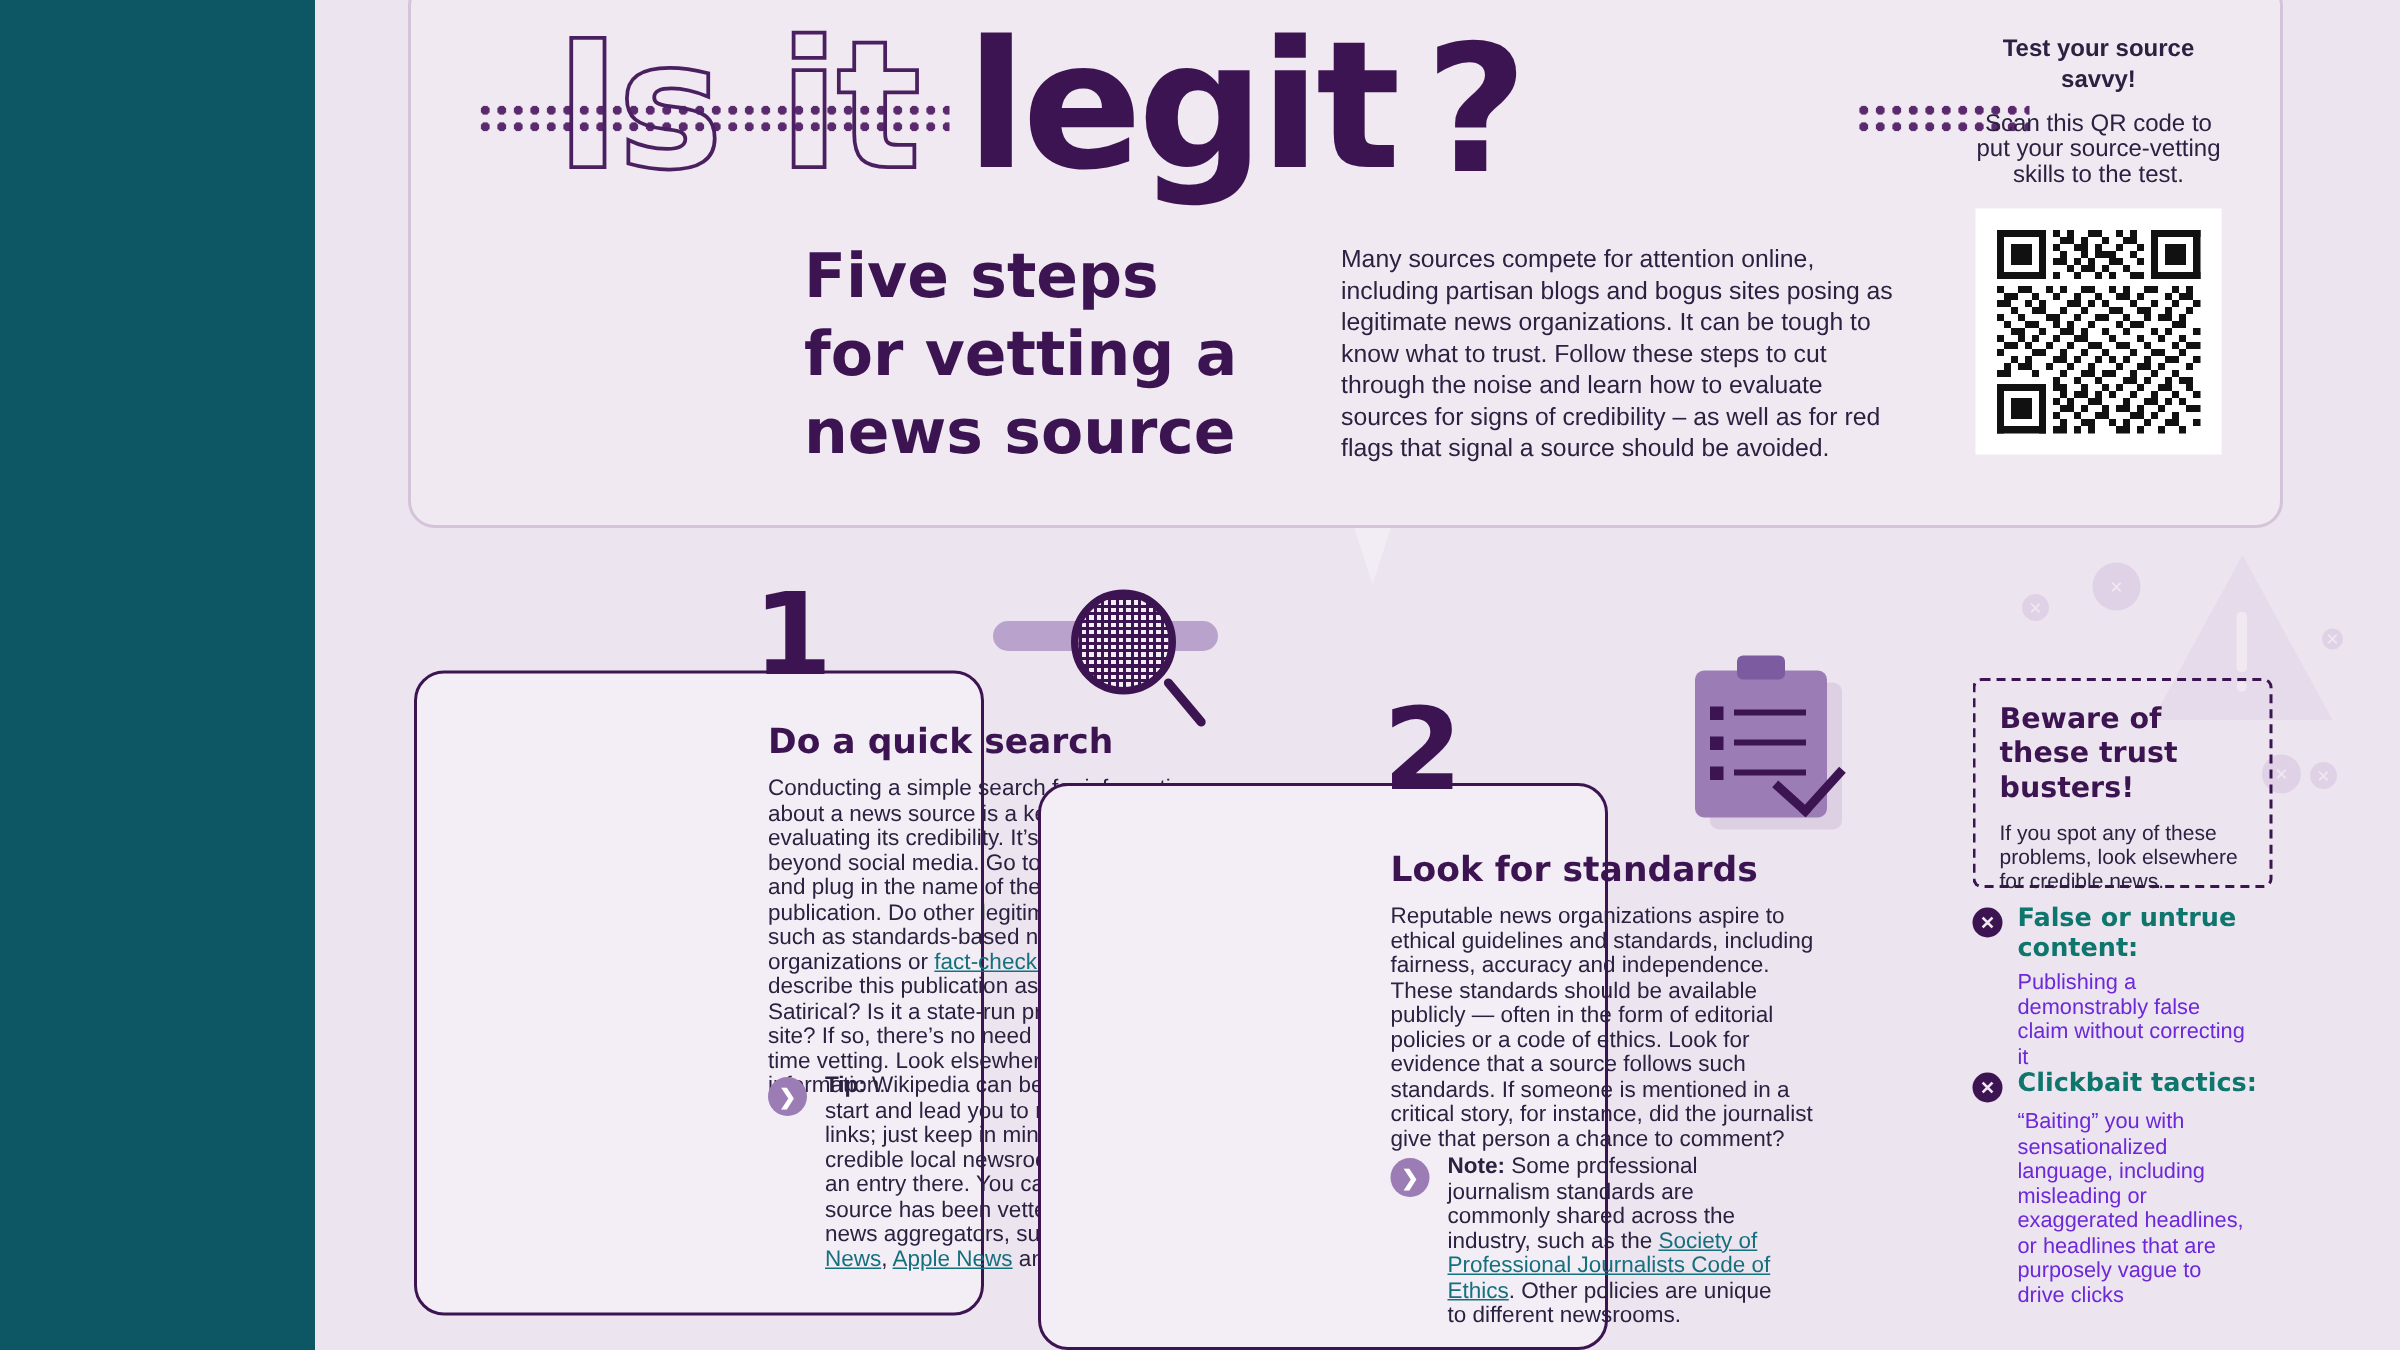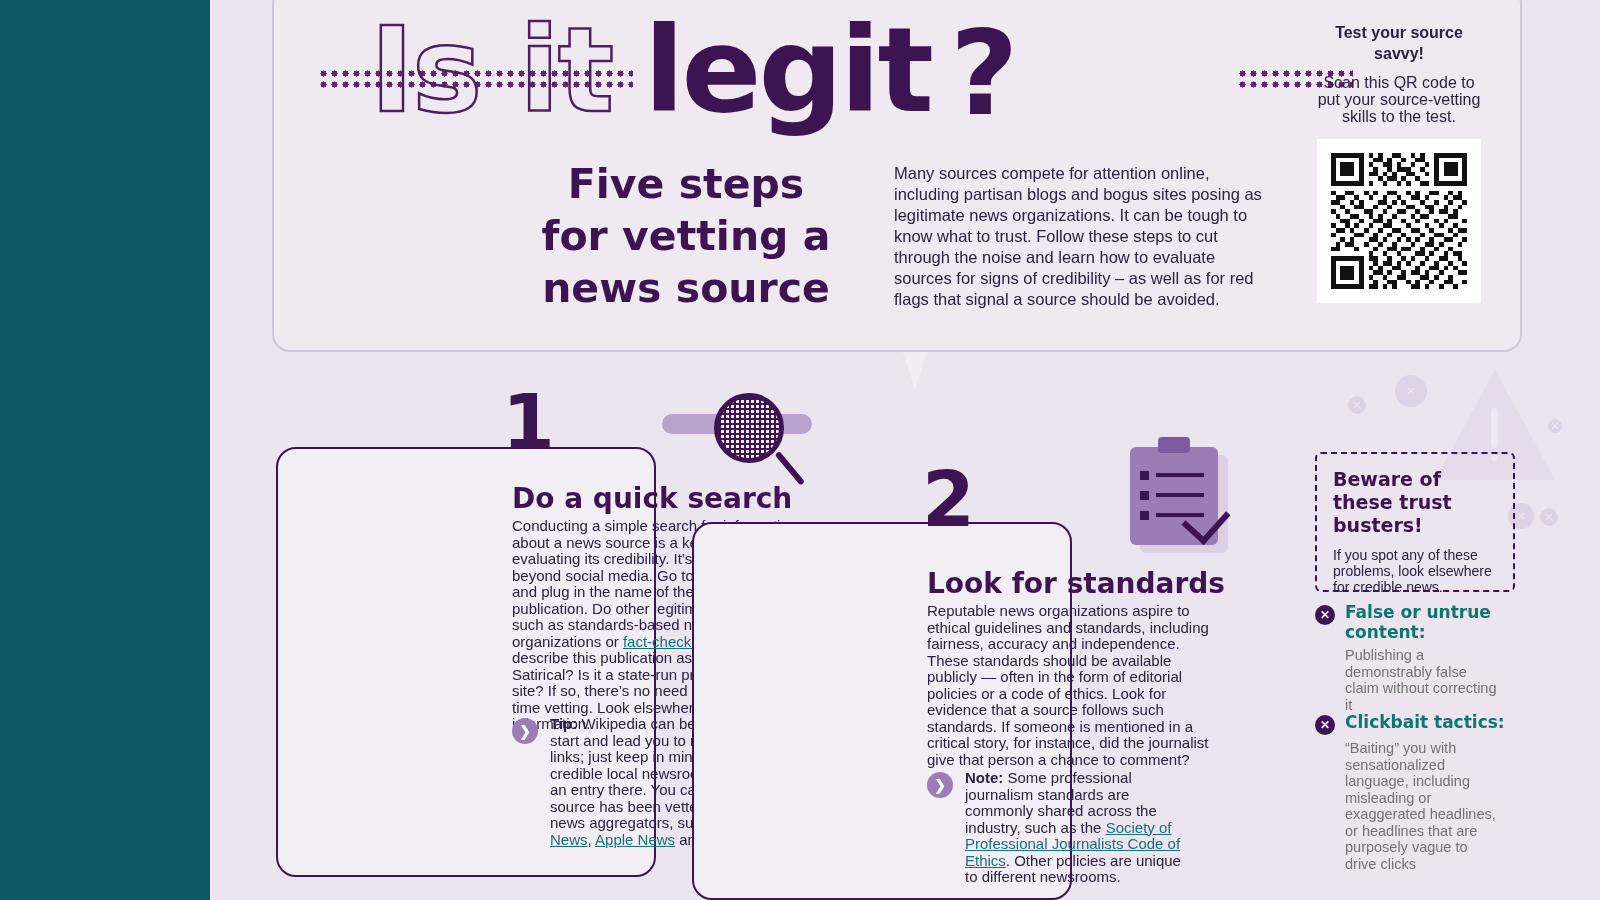--- a/index.html
+++ b/index.html
@@ -117,21 +117,21 @@
     font-weight: bold;
     color: #3d1452;
     font-family: "DejaVu Sans", sans-serif;
   }
 
   .subtitle {
     position: absolute;
     left: 262px;
     top: 170px;
     width: 300px;
-    text-align: center;
+    text-align: left;
     font-size: 41px;
     line-height: 52px;
     font-weight: bold;
     color: #3d1452;
     font-family: "DejaVu Sans", sans-serif;
   }
 
   .intro {
     position: absolute;
     left: 620px;
@@ -192,21 +192,21 @@
     font-weight: bold;
     color: #3d1452;
     font-family: "DejaVu Sans", sans-serif;
     line-height: 1;
   }
   .num1 { left: 292px; top: 385px; }
   .num2 { left: 712px; top: 462px; }
 
   .card-title {
     position: absolute;
-    font-size: 28px;
+    font-size: 23px;
     font-weight: bold;
     color: #3d1452;
     font-family: "DejaVu Sans", sans-serif;
   }
   .t1 { left: 302px; top: 482px; }
   .t2 { left: 717px; top: 567px; text-align: center; }
 
   .card-body {
     position: absolute;
     font-size: 15px;
@@ -449,21 +449,21 @@
     font-size: 17px;
     line-height: 20px;
     font-weight: bold;
     color: #0f766e;
     font-family: "DejaVu Sans", sans-serif;
   }
   .bi-body {
     margin: 5px 14px 0 30px;
     font-size: 14.5px;
     line-height: 16.5px;
-    color: #737373;
+    color: #6d28d9;
   }
 </style>
 </head>
 <body>
 
 <div id="root">
   <div class="bg-circle"></div>
 
   <div class="page">
     <div class="watermark"></div>

